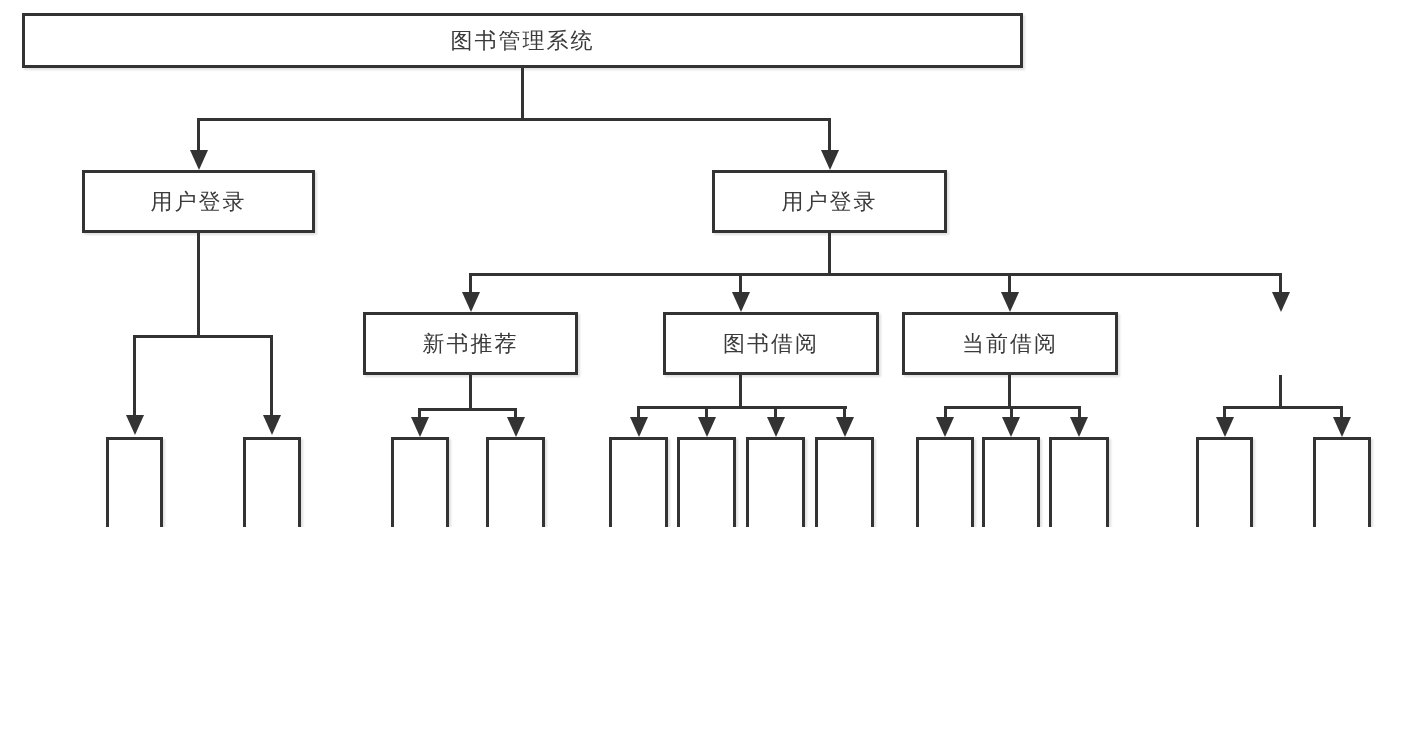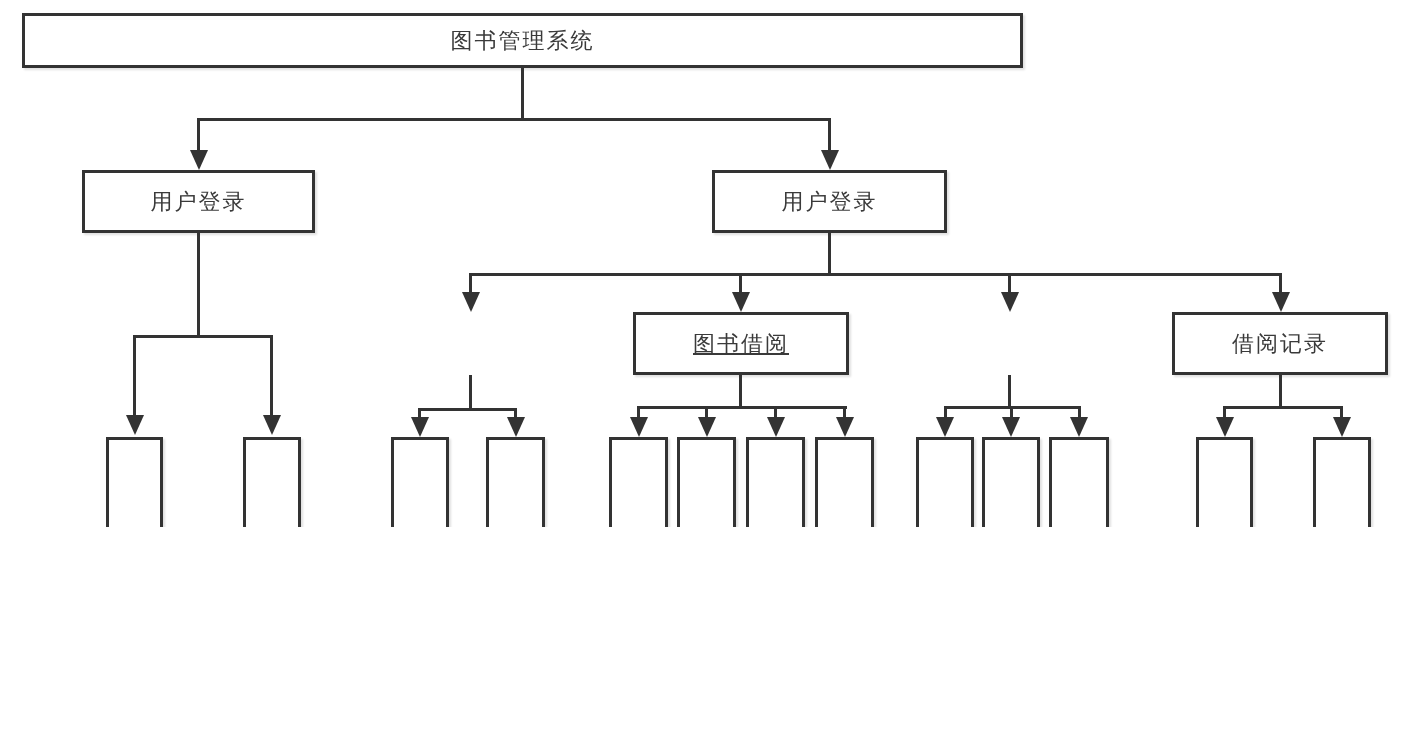--- a/index.html
+++ b/index.html
@@ -92,22 +92,23 @@
   <div class="hline" style="left:469px; top:273px; width:813px;"></div>
   <div class="vline" style="left:469px; top:273px; height:21px;"></div>
   <div class="arrow" style="left:462px; top:292px;"></div>
   <div class="vline" style="left:739px; top:273px; height:21px;"></div>
   <div class="arrow" style="left:732px; top:292px;"></div>
   <div class="vline" style="left:1008px; top:273px; height:21px;"></div>
   <div class="arrow" style="left:1001px; top:292px;"></div>
   <div class="vline" style="left:1279px; top:273px; height:21px;"></div>
   <div class="arrow" style="left:1272px; top:292px;"></div>
 
-  <div class="box" style="left:633px; top:312px; width:216px; height:63px;text-decoration:underline;">图书借阅</div>
-  <div class="box" style="left:1172px; top:312px; width:216px; height:63px;">借阅记录</div>
+  <div class="box" style="left:363px; top:312px; width:215px; height:63px;">新书推荐</div>
+  <div class="box" style="left:663px; top:312px; width:216px; height:63px;">图书借阅</div>
+  <div class="box" style="left:902px; top:312px; width:216px; height:63px;">当前借阅</div>
 
   <div class="vline" style="left:469px; top:375px; height:33px;"></div>
   <div class="hline" style="left:418px; top:408px; width:98px;"></div>
   <div class="vline" style="left:418px; top:408px; height:11px;"></div>
   <div class="arrow" style="left:411px; top:417px;"></div>
   <div class="vline" style="left:514px; top:408px; height:11px;"></div>
   <div class="arrow" style="left:507px; top:417px;"></div>
 
   <div class="vline" style="left:739px; top:375px; height:31px;"></div>
   <div class="hline" style="left:637px; top:406px; width:210px;"></div>

